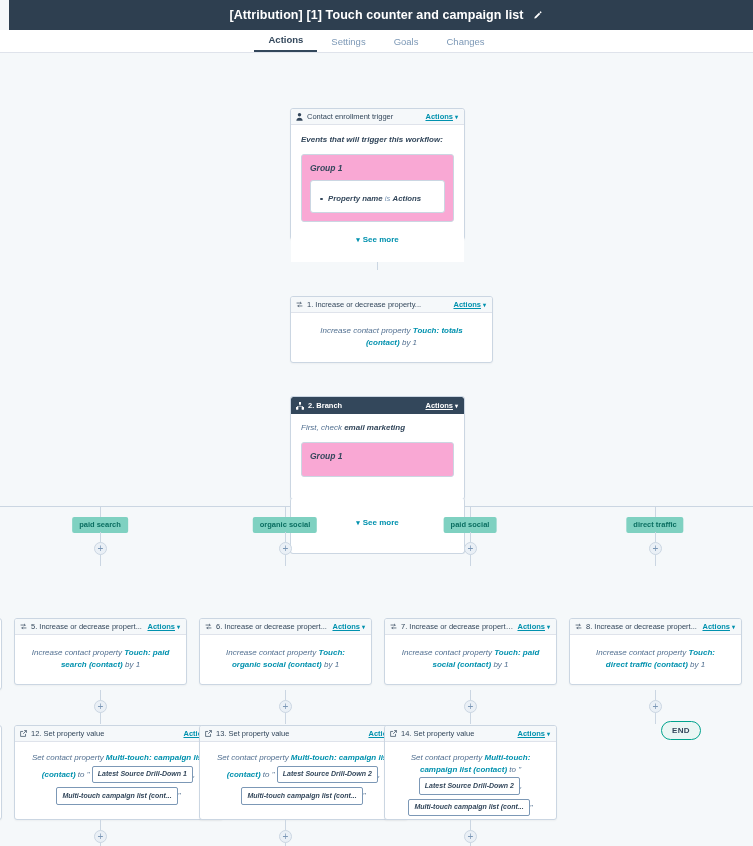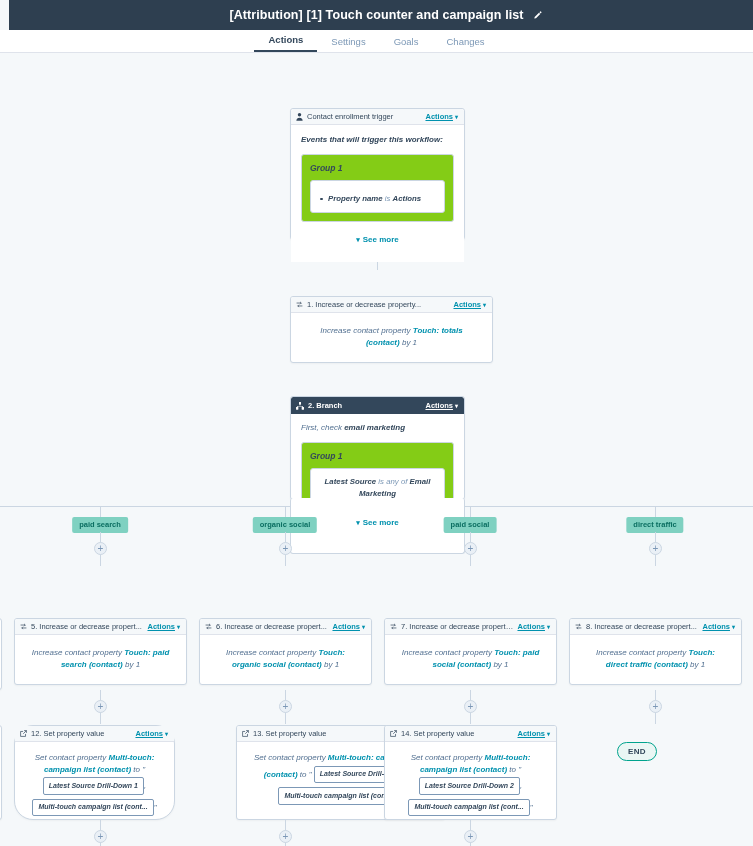--- a/index.html
+++ b/index.html
@@ -99,21 +99,21 @@
     text-align: center;
     font-style: italic;
   }
   .card-body.left { text-align: left; }
   .b { font-weight: bold; color: #33475b; }
   .teal { color: #0091ae; font-weight: bold; }
 
   
   .group-box {
     border: 1px solid #cbd6e2; border-radius: 3px;
-    background: #84cc16;
+    background: #f9a8d4;
     padding: 7px 8px 8px 8px;
     text-align: left;
     margin-top: 8px;
   }
   .group-title { font-size: 8.5px; font-weight: bold; color: #33475b; margin-bottom: 6px; }
   .cond-box {
     border: 1px solid #cbd6e2; border-radius: 3px;
     background: #ffffff;
     padding: 7px 8px;
     font-size: 7.8px; color: #33475b; line-height: 1.5;
@@ -266,25 +266,20 @@
               <path d="M5.7 4v2H1.7v1.5h0.9V6.8h6.8v0.7h0.9V6H6.3V4z"></path>
             </svg>
         </span>
         <span class="head-title">2. Branch</span>
         <span class="actions"><span>Actions</span><span class="caret">▾</span></span>
       </div>
       <div class="card-body left" style="padding:8px 10px 10px 10px;">
         <div><span>First, check</span> <span class="b">email marketing</span></div>
         <div class="group-box">
           <div class="group-title">Group 1</div>
-          <div class="cond-box center">
-            <span class="b">Latest Source</span>
-            <span class="lite">is any of</span>
-            <span class="b">Email Marketing</span>
-          </div>
         </div>
       </div>
     </div>
     <div class="card" style="left:290px; top:445px; width:175px; height:56px; border-top:none; box-shadow:none;">
       <div class="see-more" style="margin-top:20px;"><span class="chev">▾</span><span>See more</span></div>
     </div>
 
     <div class="vline" style="left:100px; top:453px; height:13px;"></div>
     <div class="branch-label" style="left:100px; top:464px;">paid search</div>
     <div class="vline" style="left:100px; top:479px; height:34px;"></div>
@@ -307,21 +302,21 @@
         <span class="teal">Touch: paid search (contact)</span>
         <span>by 1</span>
       </div>
     </div>
 
     <div class="vline" style="left:100px; top:637px; height:34px;"></div>
     <div class="plus" style="left:94px; top:647px;">
         <span>+</span>
       </div>
 
-    <div class="card" style="left:14px; top:672px; width:161px; height:95px;border-radius:19px;">
+    <div class="card" style="left:14px; top:672px; width:209px; height:95px;">
       <div class="card-head">
         <span class="head-icon">
           <svg width="7" height="7" viewBox="0 0 12 12" fill="none" stroke="currentColor" stroke-width="1.2">
               <path d="M9.5 6.8V11H1V2.5h4.3M7 1h4v4M11 1L5.5 6.5"></path>
             </svg>
         </span>
         <span class="head-title">12. Set property value</span>
         <span class="actions"><span>Actions</span><span class="caret">▾</span></span>
       </div>
       <div class="card-body" style="padding:10px 12px 8px 12px;">
@@ -360,21 +355,21 @@
         <span class="teal">Touch: organic social (contact)</span>
         <span>by 1</span>
       </div>
     </div>
 
     <div class="vline" style="left:285px; top:637px; height:34px;"></div>
     <div class="plus" style="left:279px; top:647px;">
         <span>+</span>
       </div>
 
-    <div class="card" style="left:199px; top:672px; width:209px; height:95px;margin-left:37px;">
+    <div class="card" style="left:199px; top:672px; width:209px; height:95px;">
       <div class="card-head">
         <span class="head-icon">
           <svg width="7" height="7" viewBox="0 0 12 12" fill="none" stroke="currentColor" stroke-width="1.2">
               <path d="M9.5 6.8V11H1V2.5h4.3M7 1h4v4M11 1L5.5 6.5"></path>
             </svg>
         </span>
         <span class="head-title">13. Set property value</span>
         <span class="actions"><span>Actions</span><span class="caret">▾</span></span>
       </div>
       <div class="card-body" style="padding:10px 12px 8px 12px;">
@@ -465,19 +460,19 @@
         <span>Increase contact property</span>
         <span class="teal">Touch: direct traffic (contact)</span>
         <span>by 1</span>
       </div>
     </div>
 
     <div class="vline" style="left:655px; top:637px; height:34px;"></div>
     <div class="plus" style="left:649px; top:647px;">
         <span>+</span>
       </div>
-    <div class="end-pill" style="left:637px; top:620px; margin-top:69px;">END</div>
+    <div class="end-pill" style="left:681px; top:620px; margin-top:48px;">END</div>
 
     <div class="card" style="left:-14px; top:565px; width:16px; height:72px;"></div>
     <div class="card" style="left:-14px; top:672px; width:16px; height:95px;"></div>
 
   </div>
 </div>
 
 </body></html>

